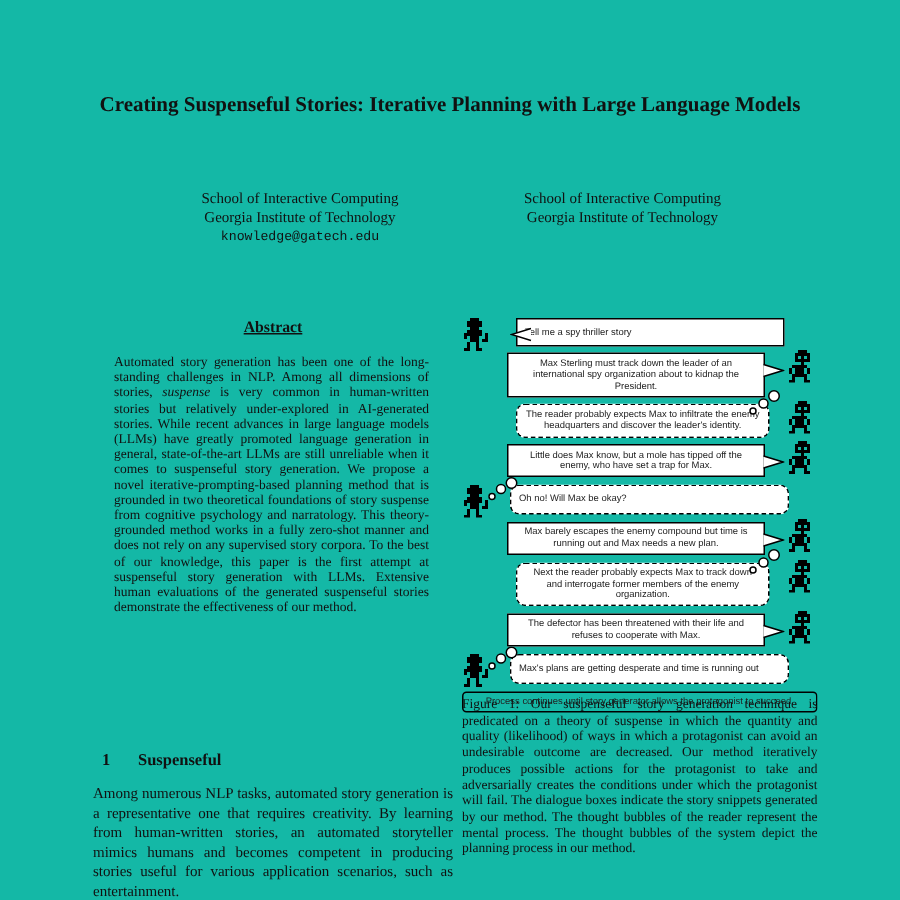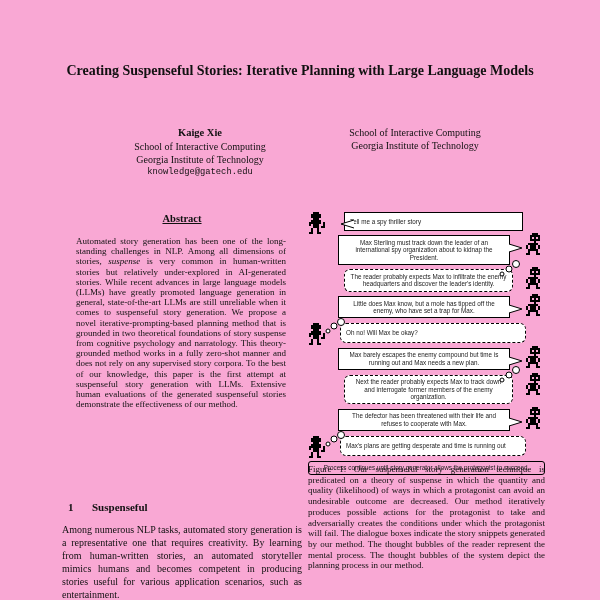--- a/index.html
+++ b/index.html
@@ -1,16 +1,16 @@
 <!DOCTYPE html>
 <html><head>
 <meta charset="utf-8">
 <style>
   html,body{margin:0;padding:0;background:#888;}
-  .page{position:relative;width:600px;height:600px;background:#f9a8d4;color:#111;
+  .page{position:relative;width:600px;height:600px;background:#14b8a6;color:#111;
         font-family:"Liberation Serif",serif;overflow:hidden;margin:0 auto;}
 
   
   .title{position:absolute;top:62px;left:55px;width:490px;text-align:center;
          font-weight:bold;font-size:14px;line-height:17.5px;}
   .author{position:absolute;top:126px;width:240px;text-align:center;}
   .author-left{left:80px;}
   .author-right{left:295px;}
   .author .name{font-weight:bold;font-size:10.5px;line-height:13.5px;}
   .author .aff{font-size:10px;line-height:13px;}
@@ -53,21 +53,20 @@
            font-size:9px;line-height:10.7px;font-family:"Liberation Serif",serif;}
 </style>
 </head>
 <body>
 
 <div class="page">
 
   <div class="title">Creating Suspenseful Stories: Iterative Planning with Large Language Models</div>
 
   <div class="author author-left">
-    <div class="name">Kaige Xie</div>
     <div class="aff">School of Interactive Computing</div>
     <div class="aff">Georgia Institute of Technology</div>
     <div class="email">knowledge@gatech.edu</div>
   </div>
 
   <div class="author author-right">
     <div class="aff">School of Interactive Computing</div>
     <div class="aff">Georgia Institute of Technology</div>
   </div>
 

